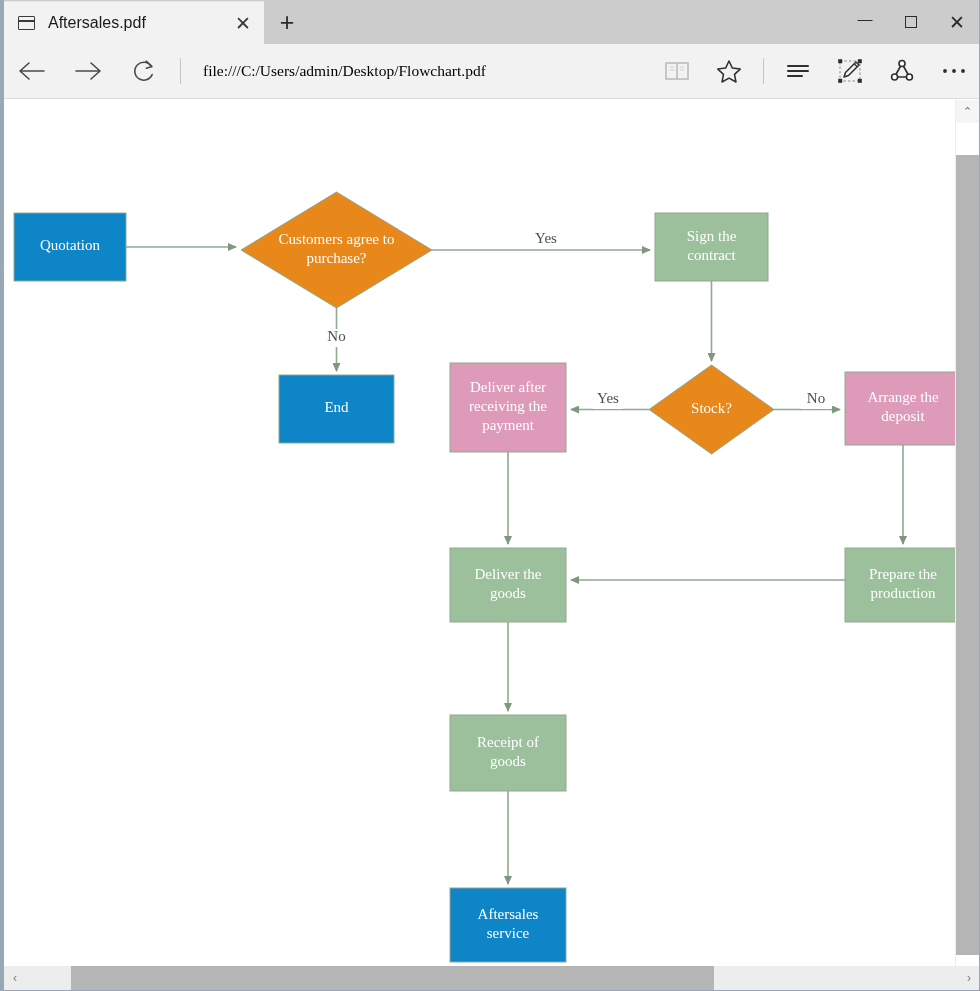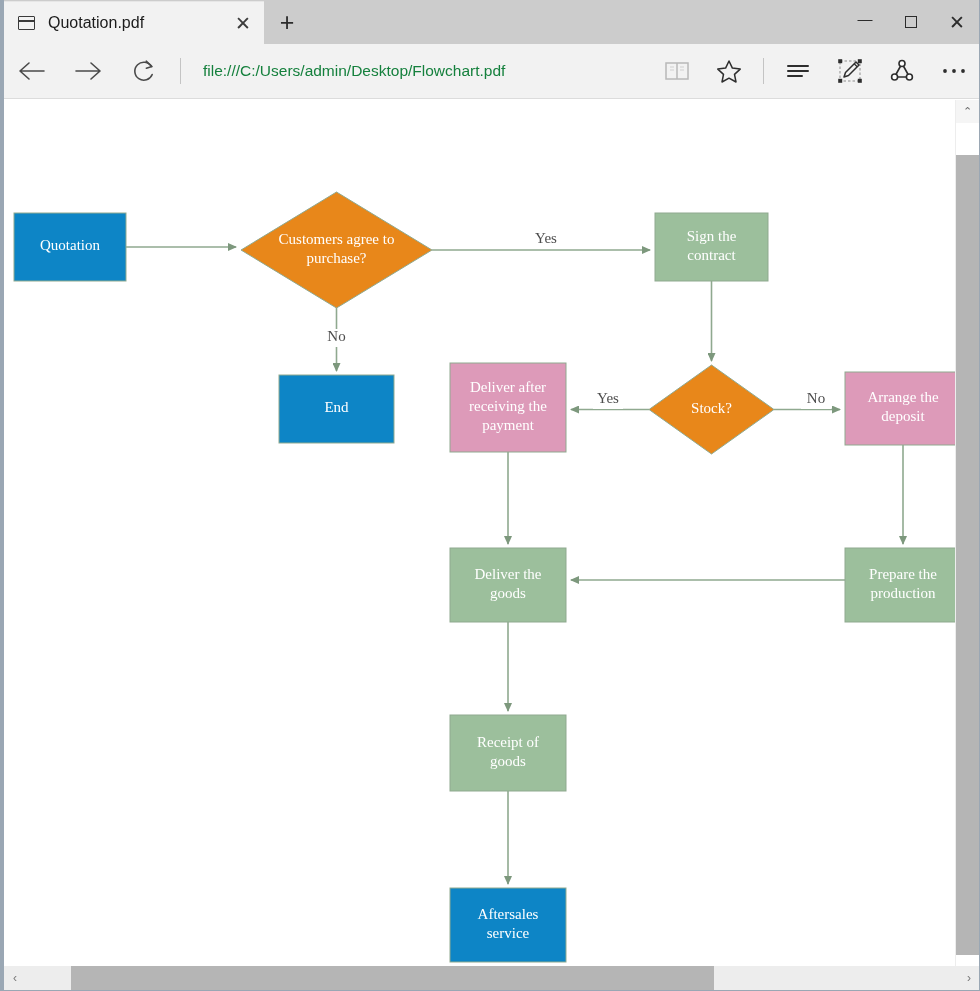--- a/index.html
+++ b/index.html
@@ -103,22 +103,23 @@
     margin: 0 8px 0 8px;
   }
   #urlarea {
     flex: 1 1 auto;
     height: 54px;
     display: flex; align-items: center;
     padding-left: 14px;
   }
   #urltext {
     font-size: 15.5px;
-    color: #15803d;
+    color: #000000;
     white-space: nowrap;
+    font-family: Liberation Serif, serif;
   }
   .tbicon {
     width: 52px; height: 54px;
     display: flex; align-items: center; justify-content: center;
     color: #2e2e2e;
   }
   .tbicon svg { display: block; }
 
   
   #pagearea {
@@ -187,21 +188,21 @@
   }
 </style>
 </head>
 <body>
 
 <div id="window">
 
   <div id="tabstrip">
     <div class="tab">
       <span class="tab-icon"></span>
-      <span class="tab-title">Quotation.pdf</span>
+      <span class="tab-title">Aftersales.pdf</span>
       <span class="tab-close">✕</span>
     </div>
     <div class="newtab">+</div>
     <div id="wincontrols">
       <div class="wc">
         <span class="wc-min">—</span>
       </div>
       <div class="wc">
         <span class="wc-max-box"></span>
       </div>

